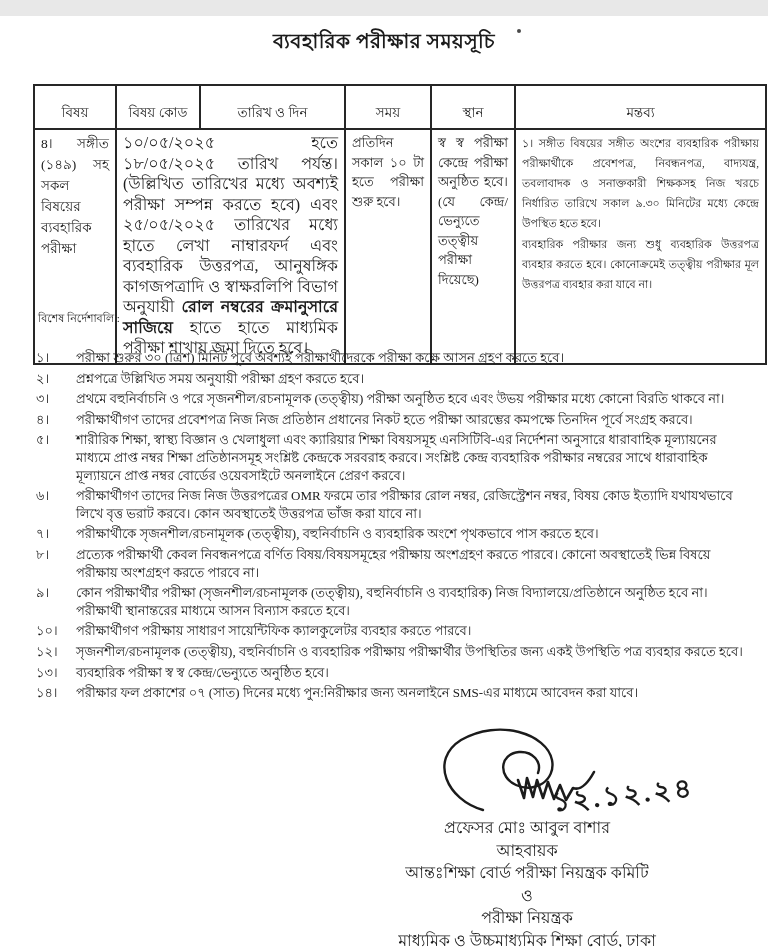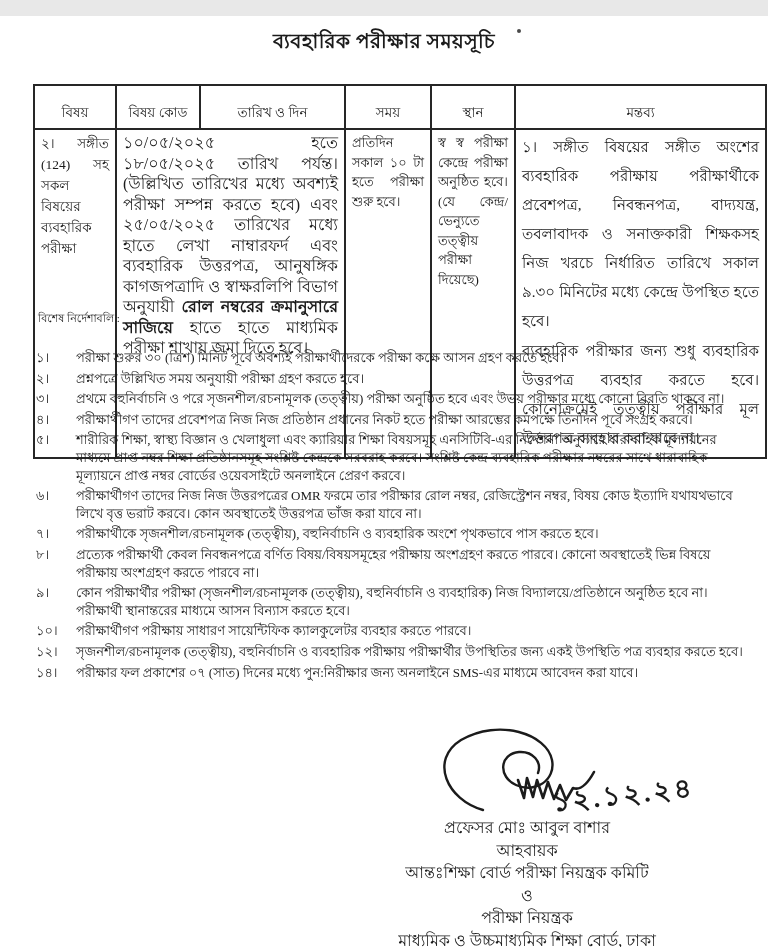--- a/index.html
+++ b/index.html
@@ -44,21 +44,21 @@
   table.sched th {
     text-align: center;
     font-size: 13.5px;
     padding: 16px 2px 3px 2px;
     height: 21px;
   }
   td.c-subject { font-size: 13.5px; line-height: 21px; text-align: justify; }
   td.c-date    { font-size: 16px; line-height: 20.5px; text-align: justify; height: 190px; }
   td.c-time    { font-size: 13px;   line-height: 19.5px; text-align: justify; }
   td.c-place   { font-size: 13px;   line-height: 19.5px; text-align: justify; }
-  td.c-remarks { font-size: 15px; line-height: 29px; text-align: justify; }
+  td.c-remarks { font-size: 11px; line-height: 20px; text-align: justify; }
   td.c-remarks p + p { margin-top: 1px; }
   .bold-run { font-weight: 700; }
   .inst-heading {
     position: absolute;
     top: 294px; left: 38px;
     font-size: 11px;
   }
   .inst-list {
     position: absolute;
     top: 333px; left: 36px;
@@ -122,21 +122,21 @@
         <th>বিষয়</th>
         <th>বিষয় কোড</th>
         <th>তারিখ ও দিন</th>
         <th>সময়</th>
         <th>স্থান</th>
         <th>মন্তব্য</th>
       </tr>
     </thead>
     <tbody>
       <tr>
-        <td class="c-subject">২।  সঙ্গীত (124) সহ সকল বিষয়ের ব্যবহারিক পরীক্ষা</td>
+        <td class="c-subject">8।  সঙ্গীত (১৪৯) সহ সকল বিষয়ের ব্যবহারিক পরীক্ষা</td>
         <td class="c-date" colspan="2">
           <span>১০/০৫/২০২৫ হতে ১৮/০৫/২০২৫ তারিখ পর্যন্ত। (উল্লিখিত তারিখের মধ্যে অবশ্যই পরীক্ষা সম্পন্ন করতে হবে) এবং ২৫/০৫/২০২৫ তারিখের মধ্যে হাতে লেখা নাম্বারফর্দ এবং ব্যবহারিক উত্তরপত্র, আনুষঙ্গিক কাগজপত্রাদি ও স্বাক্ষরলিপি বিভাগ অনুযায়ী </span><span class="bold-run">রোল নম্বরের ক্রমানুসারে সাজিয়ে</span><span> হাতে হাতে মাধ্যমিক পরীক্ষা শাখায় জমা দিতে হবে।</span>
         </td>
         <td class="c-time">প্রতিদিন সকাল ১০ টা হতে পরীক্ষা শুরু হবে।</td>
         <td class="c-place">স্ব স্ব পরীক্ষা কেন্দ্রে পরীক্ষা অনুষ্ঠিত হবে। (যে কেন্দ্র/ভেন্যুতে তত্ত্বীয় পরীক্ষা দিয়েছে)</td>
         <td class="c-remarks">
           <p>১।  সঙ্গীত বিষয়ের সঙ্গীত অংশের ব্যবহারিক পরীক্ষায় পরীক্ষার্থীকে প্রবেশপত্র, নিবন্ধনপত্র, বাদ্যযন্ত্র, তবলাবাদক ও সনাক্তকারী শিক্ষকসহ নিজ খরচে নির্ধারিত তারিখে সকাল ৯.৩০ মিনিটের মধ্যে কেন্দ্রে উপস্থিত হতে হবে।</p>
           <p>ব্যবহারিক পরীক্ষার জন্য শুধু ব্যবহারিক উত্তরপত্র ব্যবহার করতে হবে। কোনোক্রমেই তত্ত্বীয় পরীক্ষার মূল উত্তরপত্র ব্যবহার করা যাবে না।</p>
         </td>
       </tr>
@@ -184,20 +184,24 @@
       </div>
     <div class="inst-item">
         <span class="inst-num">১০।</span>
         <span class="inst-text">পরীক্ষার্থীগণ পরীক্ষায় সাধারণ সায়েন্টিফিক ক্যালকুলেটর ব্যবহার করতে পারবে।</span>
       </div>
     <div class="inst-item">
         <span class="inst-num">১২।</span>
         <span class="inst-text">সৃজনশীল/রচনামূলক (তত্ত্বীয়), বহুনির্বাচনি ও ব্যবহারিক পরীক্ষায় পরীক্ষার্থীর উপস্থিতির জন্য একই উপস্থিতি পত্র ব্যবহার করতে হবে।</span>
       </div>
     <div class="inst-item">
+        <span class="inst-num">১৩।</span>
+        <span class="inst-text">ব্যবহারিক পরীক্ষা স্ব স্ব কেন্দ্র/ভেন্যুতে অনুষ্ঠিত হবে।</span>
+      </div>
+    <div class="inst-item">
         <span class="inst-num">১৪।</span>
         <span class="inst-text">পরীক্ষার ফল প্রকাশের ০৭ (সাত) দিনের মধ্যে পুন:নিরীক্ষার জন্য অনলাইনে SMS-এর মাধ্যমে আবেদন করা যাবে।</span>
       </div>
   </div>
 
   <svg class="signature-svg" viewBox="0 0 290 96" fill="none" xmlns="http://www.w3.org/2000/svg">
     <path d="M 58,84 C 22,74 4,34 36,14 C 74,-8 122,8 127,34 C 131,54 110,68 91,59 C 73,51 74,28 94,26 C 108,25 117,36 113,47" stroke="#1b1b1b" stroke-width="2.4" stroke-linecap="round" fill="none"></path>
     <path d="M 93,54 l 6,18 l 3,-20 l 6,19 l 4,-17 l 6,18 l 5,-16 l 6,17 l 6,-14 l 6,15 l 7,-12 c 8,3 15,-5 21,-16" stroke="#1b1b1b" stroke-width="2.6" stroke-linecap="round" stroke-linejoin="round" fill="none"></path>
   </svg>
 

